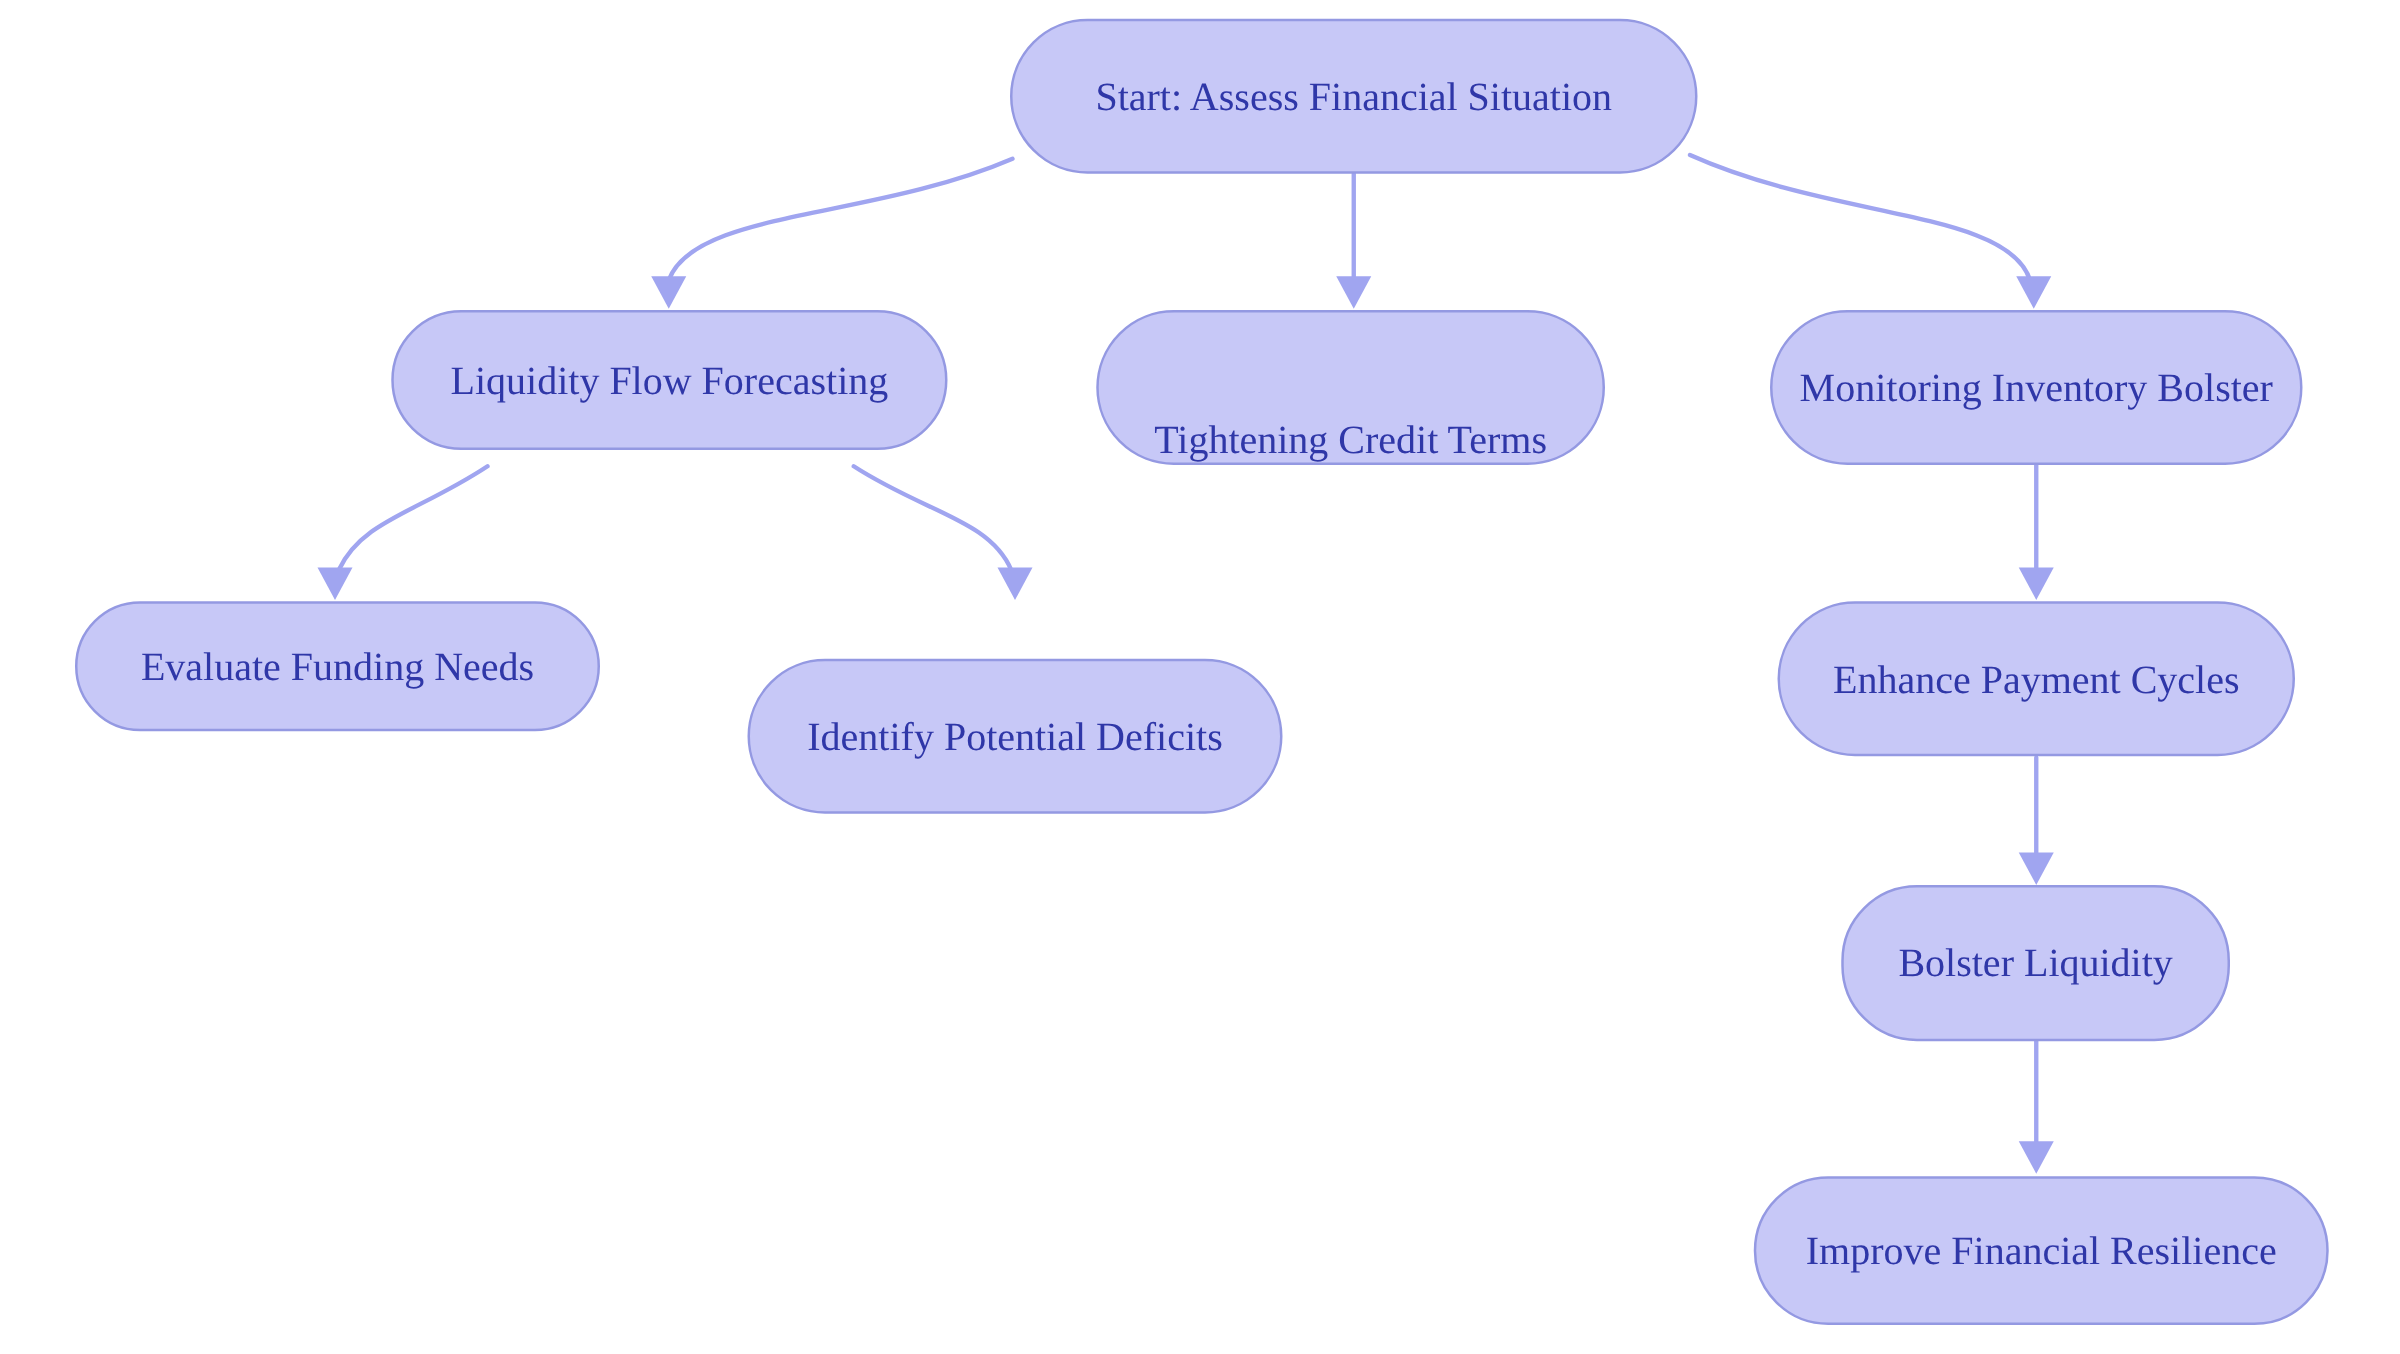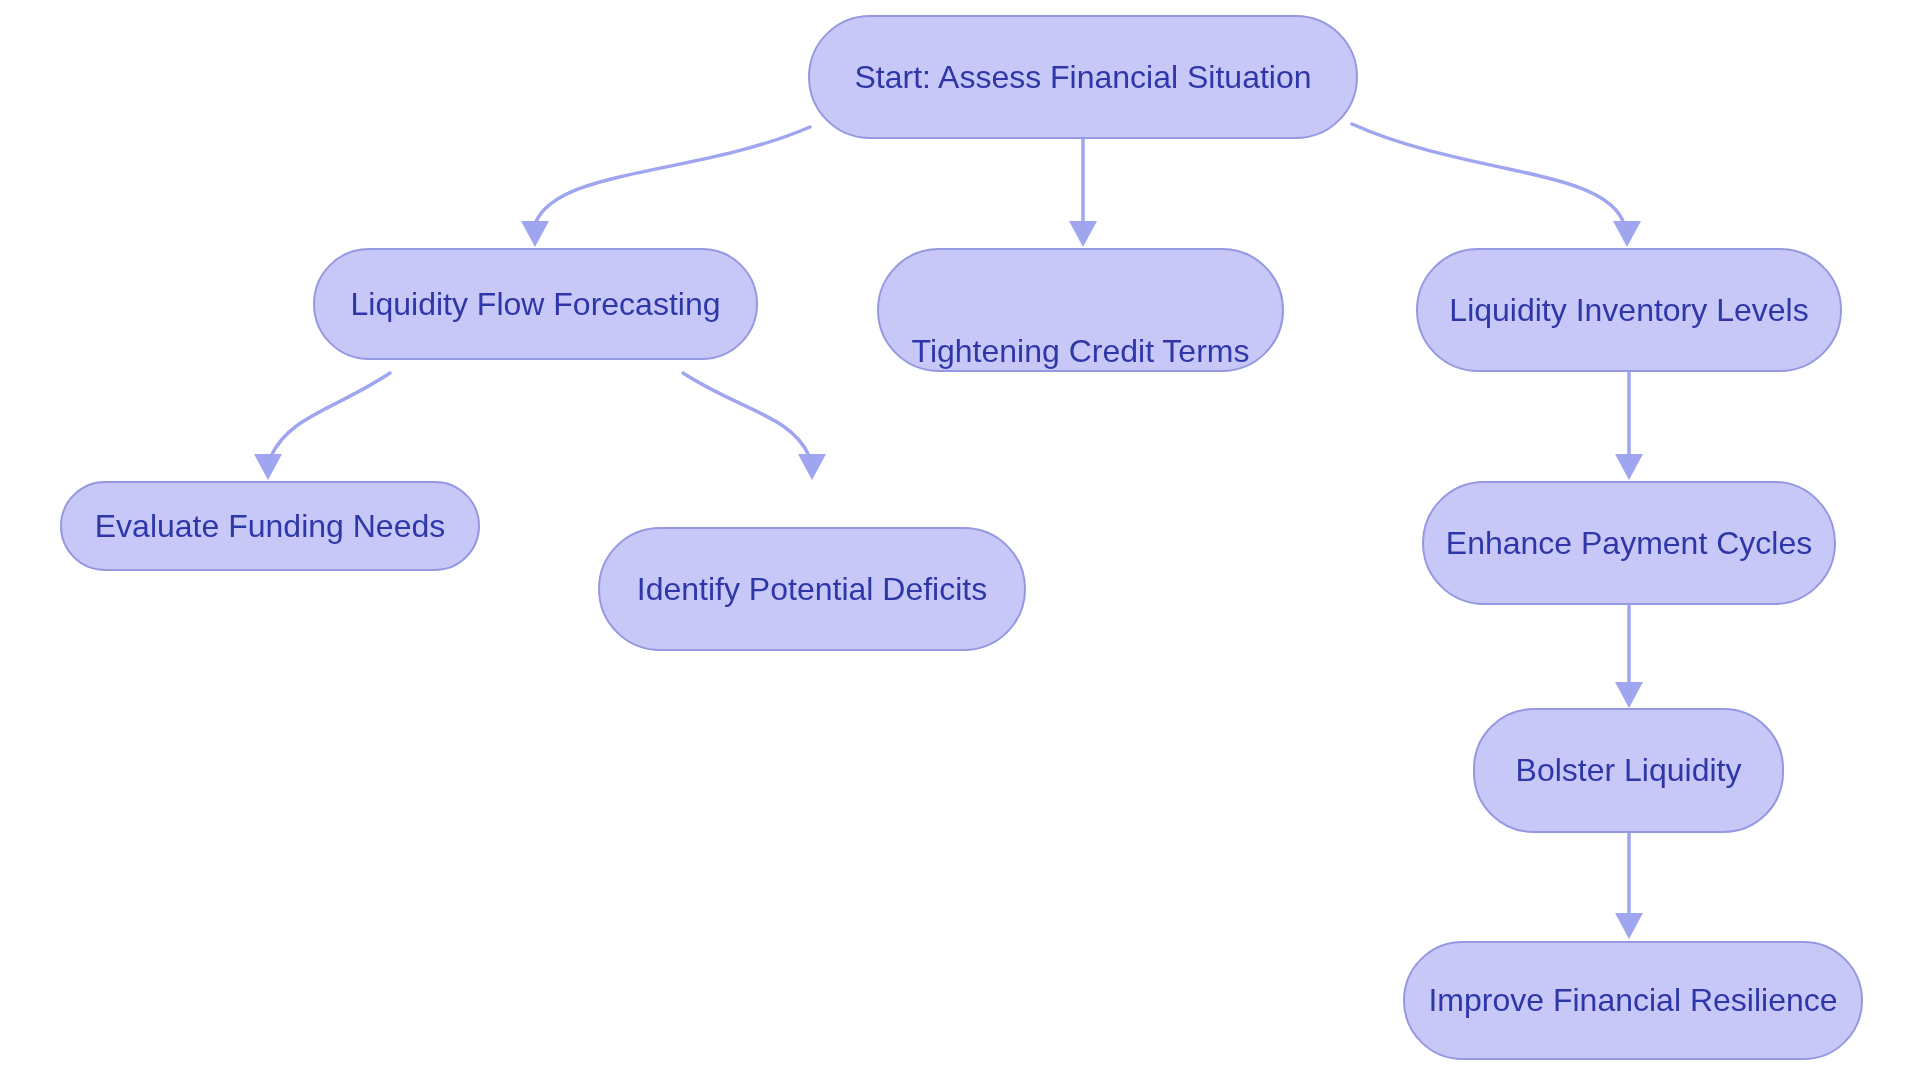--- a/index.html
+++ b/index.html
@@ -8,21 +8,21 @@
     --node-text:#2f37a8;
     --edge:#a0a5f0;
     --canvas-bg:#ffffff;
   }
   *{margin:0;padding:0;box-sizing:border-box;}
   html,body{background:var(--canvas-bg);}
   .canvas{
     position:relative;
     width:1920px;height:1083px;
     background:var(--canvas-bg);
-    font-family:Liberation Sans, sans-serif;
+    font-family:Liberation Serif, serif;
     overflow:hidden;
   }
   .edges{
     position:absolute;left:0;top:0;width:1920px;height:1083px;
   }
   .edges path{
     fill:none;
     stroke:var(--edge);
     stroke-width:3.5;
     stroke-linecap:round;
@@ -82,24 +82,24 @@
 
   <div class="node" style="left: 313px; top: 248px; width: 445px; height: 112px; border-radius: 62px;">
     <span>Liquidity Flow Forecasting</span>
   </div>
 
   <div class="node" style="left: 877px; top: 248px; width: 407px; height: 124px; border-radius: 62px; align-items: flex-end;">
     <span>Tightening Credit Terms</span>
   </div>
 
   <div class="node" style="left: 1416px; top: 248px; width: 426px; height: 124px; border-radius: 62px;">
-    <span>Liquidity Inventory Levels</span>
+    <span>Monitoring Inventory Bolster</span>
   </div>
 
-  <div class="node" style="left: 60px; top: 481px; width: 420px; height: 90px; border-radius: 62px;">
+  <div class="node" style="left: 60px; top: 481px; width: 420px; height: 104px; border-radius: 62px;">
     <span>Evaluate Funding Needs</span>
   </div>
 
   <div class="node" style="left: 598px; top: 481px; width: 428px; height: 124px; border-radius: 62px; margin-top: 46px;">
     <span>Identify Potential Deficits</span>
   </div>
 
   <div class="node" style="left: 1422px; top: 481px; width: 414px; height: 124px; border-radius: 62px; text-align: center;">
     <span>Enhance Payment Cycles</span>
   </div>

